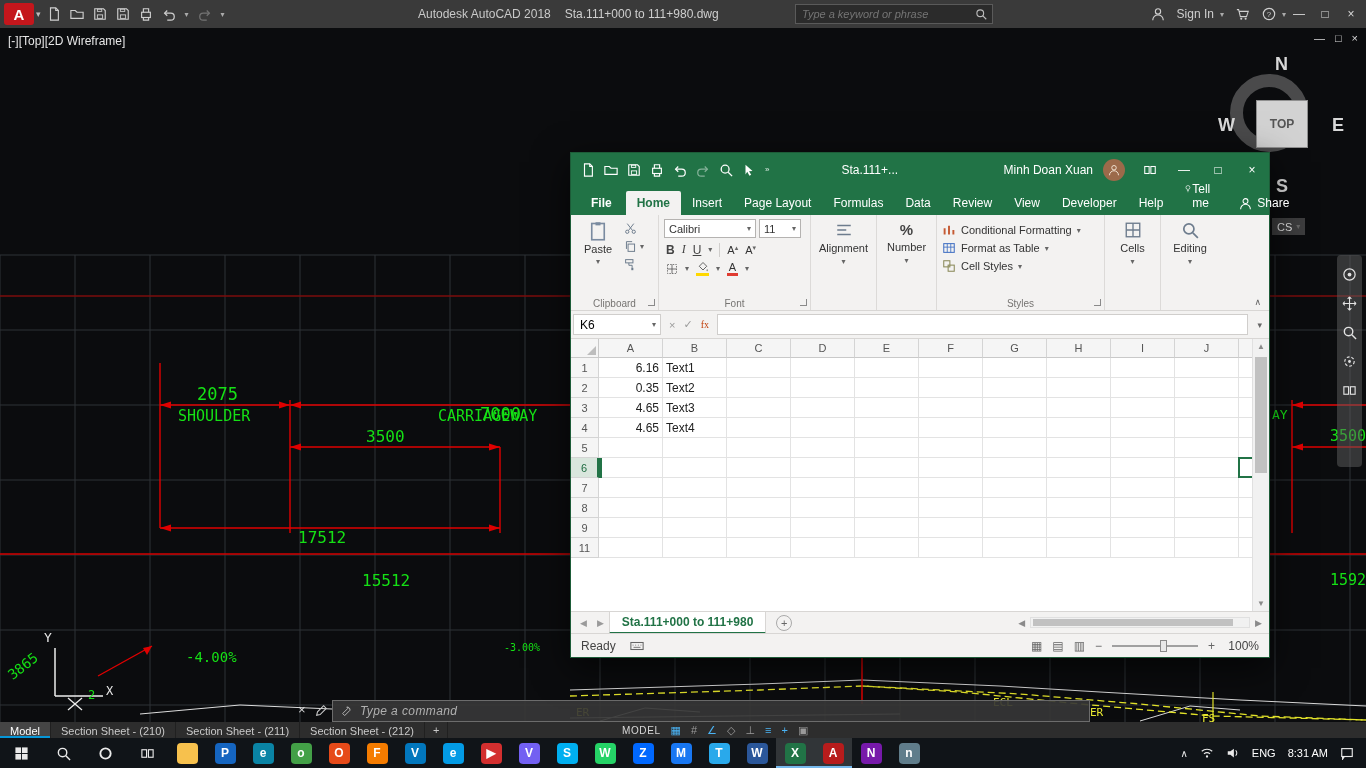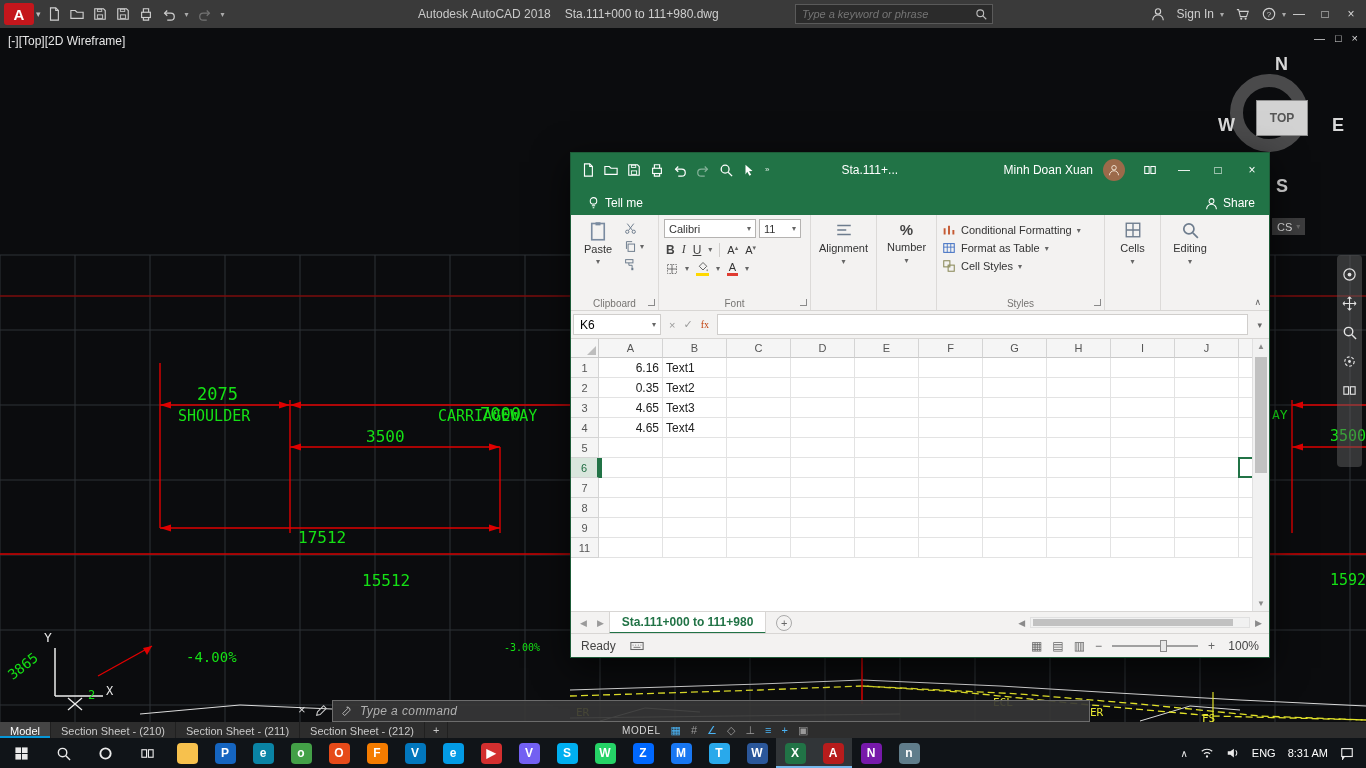--- a/index.html
+++ b/index.html
@@ -42,21 +42,21 @@
   .vp-ctrls{position:absolute;right:8px;top:4px;color:#dadada;font-size:11px;z-index:3;display:flex;gap:10px;}
   .lab{position:absolute;font-family:"DejaVu Sans Mono",monospace;color:#15e015;white-space:nowrap;z-index:2;}
   .lab.yel{color:#e8e832;}
   .lab.wht{color:#e8e8e8;}
 
   
   .viewcube{position:absolute;left:1228px;top:30px;width:115px;height:150px;z-index:2;}
   .vc-ring{position:absolute;left:2px;top:16px;width:78px;height:78px;border-radius:50%;
     border:13px solid rgba(150,150,150,.45);}
   .vc-letter{position:absolute;color:#d8d8d8;font-size:18px;font-weight:bold;}
-  .vc-top{position:absolute;left:28px;top:42px;width:52px;height:36px;background:#d2d2d2;
+  .vc-top{position:absolute;left:28px;top:42px;width:52px;height:48px;background:#d2d2d2;
     border:1px solid #8f8f8f;color:#555;font-size:12px;font-weight:bold;
     display:flex;align-items:center;justify-content:center;}
   .ucs-chip{position:absolute;left:1272px;top:190px;height:17px;padding:0 5px;
     background:rgba(70,70,70,.85);color:#ddd;font-size:11px;display:flex;align-items:center;gap:4px;z-index:2;}
   .ucs-chip .caret{font-size:8px;}
 
   
   .navbar{position:absolute;left:1337px;top:227px;width:25px;height:212px;
     background:rgba(95,95,95,.5);border-radius:4px;z-index:2;
     display:flex;flex-direction:column;align-items:center;gap:14px;padding-top:12px;}
@@ -94,21 +94,21 @@
   .xl-user{margin-left:auto;font-size:12px;}
   .xl-avatar{width:22px;height:22px;border-radius:50%;background:#9c6a4a;margin:0 8px 0 10px;
     display:flex;align-items:center;justify-content:center;}
   .xl-avatar .ic{width:12px;height:12px;color:#f2e2d2;}
   .xl-titlebtn{width:34px;height:33px;display:flex;align-items:center;justify-content:center;font-size:12px;}
   .xl-tabs{height:29px;background:#217346;display:flex;align-items:flex-end;flex:0 0 29px;
     color:#fff;padding-left:6px;}
   .xtab{padding:5px 11px;font-size:12px;white-space:nowrap;}
   .xtab.file{font-weight:bold;padding:5px 14px;}
   .xtab.active{background:#f3f2f1;color:#217346;font-weight:bold;border-radius:2px 2px 0 0;}
-  .xl-tellme{display:flex;align-items:flex-start;gap:5px;padding:5px 10px;font-size:12px;}
+  .xl-tellme{display:flex;align-items:flex-start;padding:5px 10px;font-size:12px;}
   .xl-tellme .ic{width:13px;height:13px;}
   .xl-share{margin-left:auto;display:flex;align-items:center;gap:5px;padding:5px 14px;font-size:12px;}
   .xl-share .ic{width:13px;height:13px;}
 
   .xl-ribbon{height:96px;flex:0 0 96px;background:#f3f2f1;border-bottom:1px solid #d8d6d4;
     display:flex;position:relative;}
   .grp{position:relative;border-right:1px solid #dcdad8;padding:4px 5px 15px;}
   .grp-label{position:absolute;bottom:1px;left:0;right:0;text-align:center;font-size:10px;color:#767472;}
   .launch{position:absolute;right:3px;bottom:4px;width:7px;height:7px;
     border-right:1.5px solid #8a8a8a;border-bottom:1.5px solid #8a8a8a;}
@@ -634,20 +634,32 @@
         <svg class="ic">
             <use href="#i-squares"></use>
           </svg>
       </div>
       <div class="xl-titlebtn">—</div>
       <div class="xl-titlebtn">□</div>
       <div class="xl-titlebtn">×</div>
     </div>
 
     <div class="xl-tabs">
+      <div style="display:flex;align-items:flex-end">
+          <div class="xtab file">File</div>
+          <div class="xtab active">Home</div>
+          <div class="xtab">Insert</div>
+          <div class="xtab">Page Layout</div>
+          <div class="xtab">Formulas</div>
+          <div class="xtab">Data</div>
+          <div class="xtab">Review</div>
+          <div class="xtab">View</div>
+          <div class="xtab">Developer</div>
+          <div class="xtab">Help</div>
+        </div>
       <div class="xl-tellme">
         <svg class="ic">
             <use href="#i-bulb"></use>
           </svg>
         <span>Tell me</span>
       </div>
       <div class="xl-share">
         <svg class="ic">
             <use href="#i-person"></use>
           </svg>

